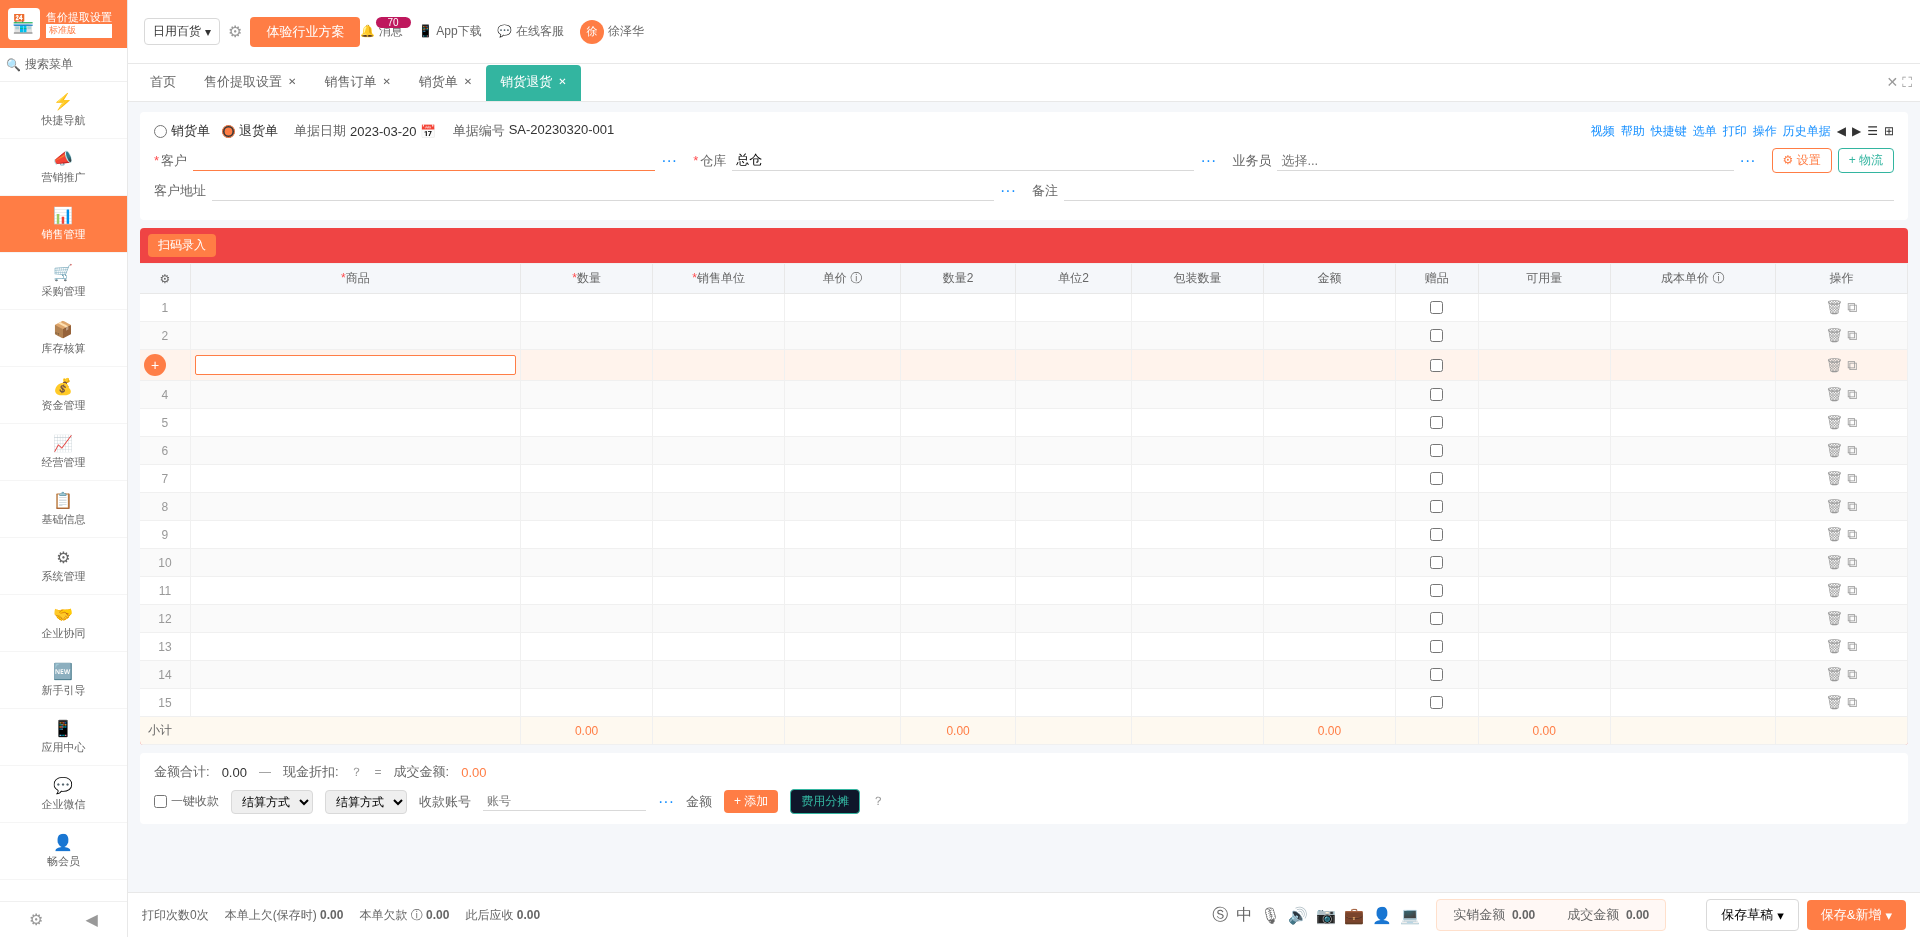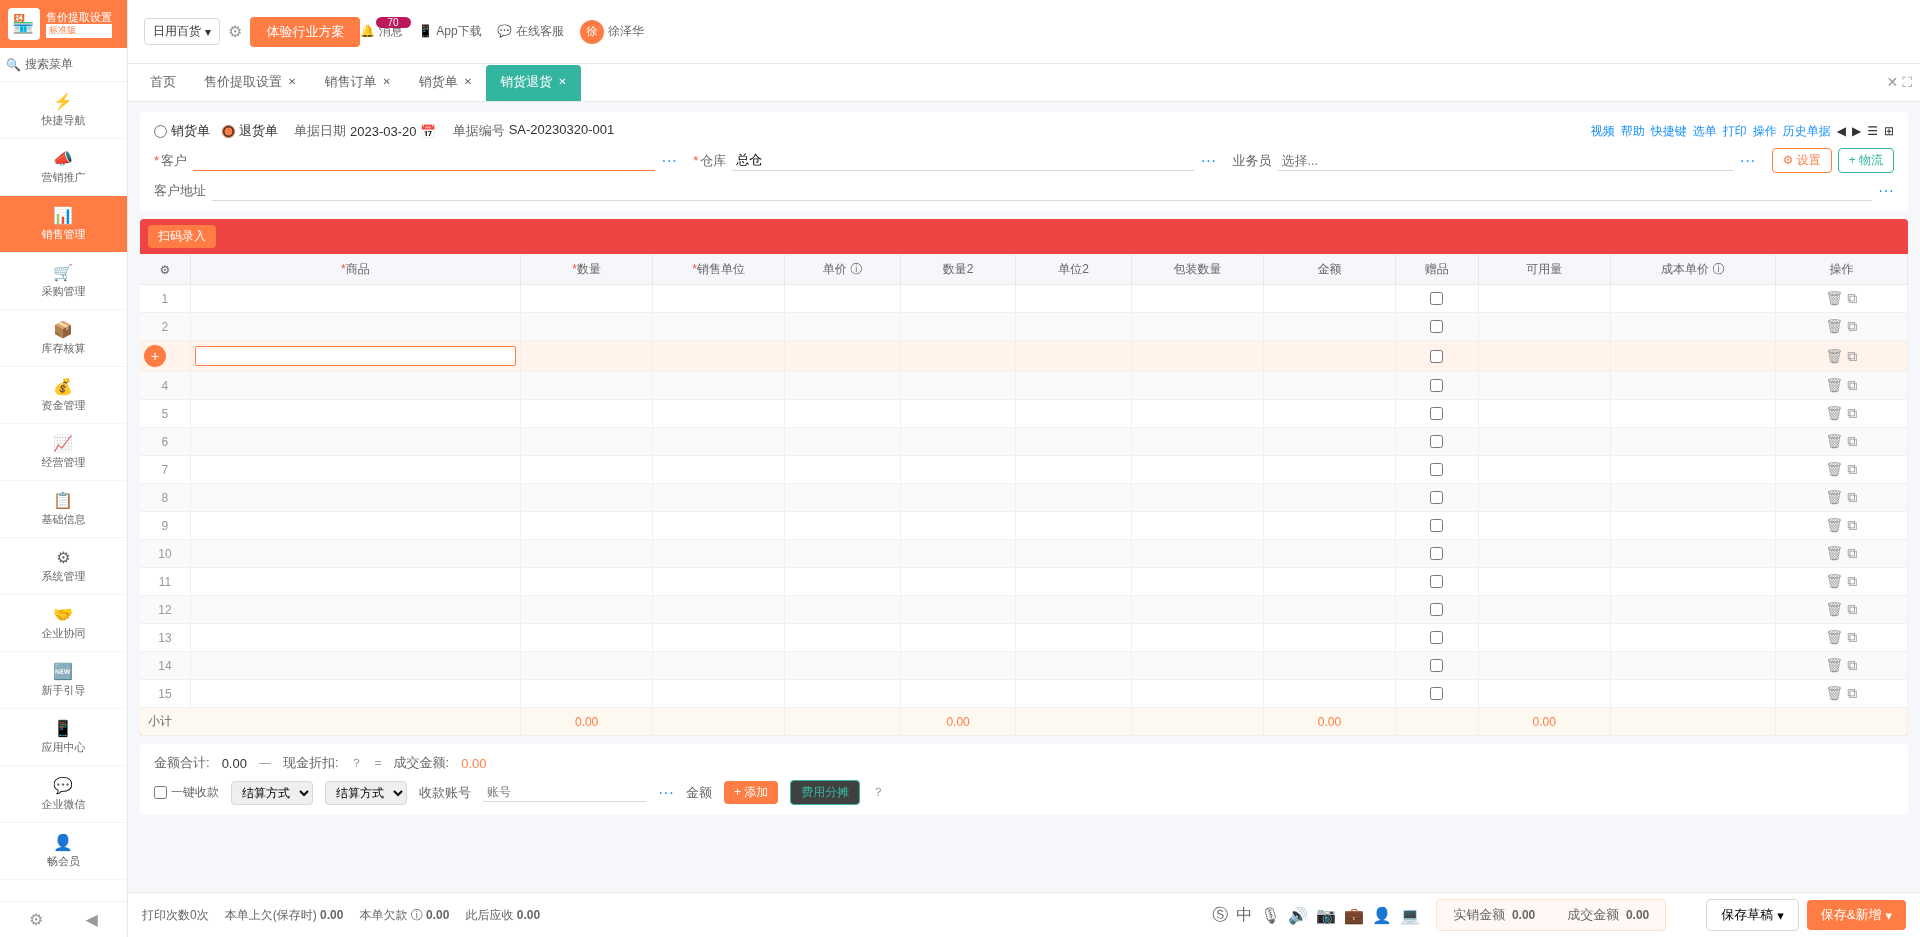--- a/index.html
+++ b/index.html
@@ -43,21 +43,21 @@
     .tab-close { font-size: 10px; color: inherit; margin-left: 2px; }
     .tabs-right { margin-left: auto; display: flex; gap: 4px; }
     .tabs-right-btn { font-size: 14px; cursor: pointer; color: #999; }
 
     
     .content { flex: 1; overflow-y: auto; padding: 10px 12px; background: #f5f7fa; }
 
     
     .form-header { background: #fff; border-radius: 4px; padding: 10px 14px; margin-bottom: 8px; }
     .form-row { display: flex; align-items: center; gap: 16px; margin-bottom: 8px; flex-wrap: wrap; }
-    .form-row:last-child { margin-bottom: 0; }
+    .form-row:last-child { margin-bottom: 9px; }
     .radio-group { display: flex; gap: 12px; align-items: center; }
     .radio-item { display: flex; align-items: center; gap: 4px; cursor: pointer; font-size: 13px; }
     .radio-item input { accent-color: #ff7d45; }
     .form-field { display: flex; align-items: center; gap: 6px; flex: 1; min-width: 200px; }
     .form-label { color: #666; font-size: 13px; white-space: nowrap; }
     .form-label.required::before { content: '*'; color: #ff4d4f; margin-right: 2px; }
     .form-input { flex: 1; border: none; border-bottom: 1px solid #d9d9d9; padding: 2px 4px; font-size: 13px; outline: none; background: transparent; min-width: 80px; }
     .form-dots { color: #1890ff; cursor: pointer; font-size: 16px; }
     .form-date { display: flex; align-items: center; gap: 4px; font-size: 13px; }
     .form-date-val { font-weight: 500; }
@@ -95,21 +95,21 @@
     .footer-row:last-child { margin-bottom: 0; }
     .total-label { color: #666; font-size: 13px; }
     .total-val { font-size: 13px; font-weight: 500; }
     .dash { color: #999; }
     .equals { color: #999; }
     .highlight-val { color: #ff7d45; font-size: 13px; font-weight: 500; }
     .footer-check { display: flex; align-items: center; gap: 4px; font-size: 12px; color: #666; }
     .footer-select { border: 1px solid #d9d9d9; border-radius: 4px; padding: 3px 6px; font-size: 12px; min-width: 80px; }
     .footer-input { border: none; border-bottom: 1px solid #d9d9d9; padding: 2px 4px; font-size: 12px; min-width: 60px; }
     .btn-add { background: #ff7d45; color: #fff; border: none; border-radius: 4px; padding: 3px 10px; font-size: 12px; cursor: pointer; }
-    .btn-feiyong { background: #404040; color: #33b5a0; border: 1px solid #33b5a0; border-radius: 4px; padding: 3px 10px; font-size: 12px; cursor: pointer; }
+    .btn-feiyong { background: #0f172a; color: #33b5a0; border: 1px solid #33b5a0; border-radius: 4px; padding: 3px 10px; font-size: 12px; cursor: pointer; }
     .question-icon { color: #999; cursor: pointer; font-size: 12px; }
 
     
     .bottom-bar { background: #fff; border-top: 1px solid #e8e8e8; padding: 6px 14px; display: flex; align-items: center; justify-content: space-between; font-size: 12px; color: #666; }
     .bottom-left { display: flex; gap: 16px; align-items: center; }
     .bottom-tools { display: flex; gap: 8px; align-items: center; }
     .tool-icon { font-size: 16px; cursor: pointer; color: #666; }
 
     
     .save-area { display: flex; align-items: center; gap: 8px; margin-left: 24px; }
@@ -318,20 +318,24 @@
           </button>
           <button class="btn-green">+ 物流</button>
         </div>
       </div>
 
       <div class="form-row">
         <div class="form-field">
           <span class="form-label">客户地址</span>
           <input class="form-input" style="">
           <span class="form-dots">···</span>
+        </div>
+        <div class="form-field">
+          <span class="form-label">备注</span>
+          <input class="form-input" style="flex: 2 1 0%;">
         </div>
       </div>
     </div>
 
     <div class="table-container">
       <div class="table-toolbar">
         <button class="btn-scan">扫码录入</button>
       </div>
       <table>
         <thead>

